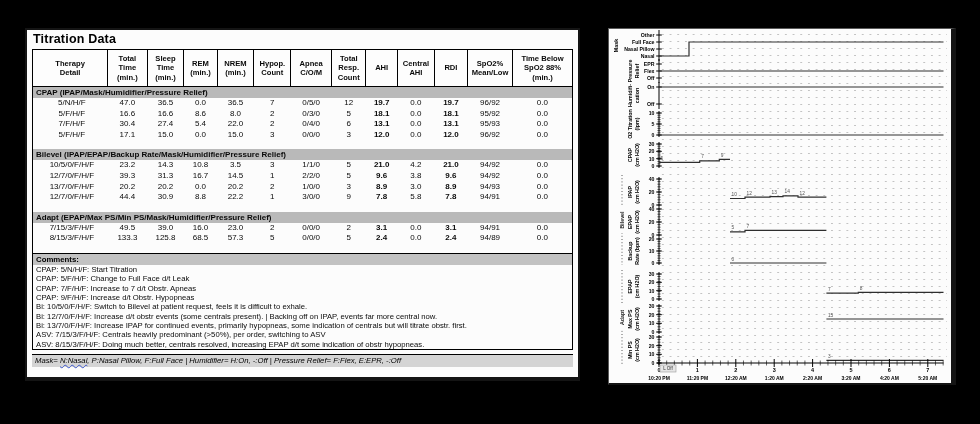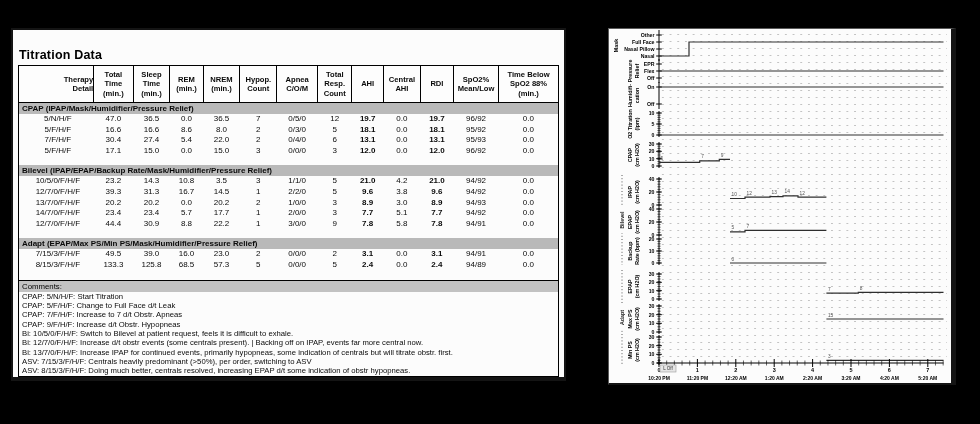--- a/index.html
+++ b/index.html
@@ -1,36 +1,36 @@
 <!DOCTYPE html>
 <html><head>
 <meta charset="utf-8">
 <style>
   html,body{margin:0;padding:0;background:#000;width:980px;height:424px;overflow:hidden;
     font-family:"Liberation Sans",sans-serif;}
   #stage{position:relative;width:980px;height:424px;background:#000;}
   
-  #table-panel{position:absolute;left:11px;top:28px;width:555px;height:353px;
+  #table-panel{position:absolute;left:25px;top:28px;width:555px;height:353px;
     background:#fcfcfc;border:2px solid #141414;border-bottom:4px solid #141414;
-    box-sizing:border-box;padding:17px 5px 0 5px;overflow:hidden;}
+    box-sizing:border-box;padding:1px 5px 0 5px;overflow:hidden;}
   #table-title{font-size:12.5px;font-weight:bold;color:#000;margin:1px 0 3px 1px;letter-spacing:.2px;}
   table.tit{border-collapse:collapse;table-layout:fixed;width:100%;font-size:8px;color:#0a0a0a;}
   table.tit thead th{border:1px solid #000;font-size:7.6px;font-weight:bold;line-height:9.5px;
     white-space:pre-line;vertical-align:middle;padding:2px 0;height:32px;background:#fdfdfd;}
   table.tit td{padding:0;text-align:center;line-height:10.6px;height:10.6px;white-space:nowrap;overflow:hidden;}
   table.tit td.c0{text-align:center;padding-left:3px;}
   table.tit td.bold{font-weight:bold;margin-top:9px;}
   table.tit tr.secbar td{background:#b9b9b9;text-align:left;font-weight:bold;padding-left:3px;
     border-left:1px solid #000;border-right:1px solid #000;height:11px;line-height:11px;}
   table.tit tr.spacer td{height:9px;border-left:1px solid #000;border-right:1px solid #000;}
   table.tit tr.datarow td:first-child{border-left:1px solid #000;}
   table.tit tr.datarow td:last-child{border-right:1px solid #000;}
   table.tit tr.lastrow td{border-bottom:1px solid #000;}
   #comments-block{border:1px solid #000;border-top:none;margin-top:0;}
-  #comments-bar{background:#c2c2c2;font-weight:normal;font-size:7.8px;line-height:11px;padding-left:3px;}
+  #comments-bar{background:#c2c2c2;font-weight:bold;font-size:7.8px;line-height:11px;padding-left:3px;}
   .comment-line{font-size:7.7px;line-height:9.35px;padding-left:3px;white-space:nowrap;overflow:hidden;color:#0a0a0a;}
   #legend-row{margin-top:4px;border-top:1.5px solid #000;background:#d4d4d4;
     font-size:7.7px;font-style:italic;line-height:12px;padding-left:3px;white-space:nowrap;}
   #legend-underlined{text-decoration:underline wavy #3b55c9 1px;}
   
   #graph-panel{position:absolute;left:608px;top:28px;width:342px;height:354px;
     background:#fcfcfc;border:1px solid #5a5a5a;border-right:5px solid #141414;
     border-bottom:2px solid #141414;box-sizing:content-box;overflow:hidden;}
   #grid-dots{position:absolute;left:50px;top:2px;width:288px;height:332px;
     background-image:radial-gradient(#c3c3c3 0.7px, transparent 0.8px);
@@ -40,21 +40,21 @@
 </head>
 <body>
 
 <div id="stage">
 
   <div id="table-panel">
     <div id="table-title">Titration Data</div>
     <table class="tit">
       <thead>
           <tr id="head-row">
-            <th style="width: 14.5%; text-align: right;">Therapy
+            <th style="width: 14.5%;">Therapy
 Detail</th>
             <th style="width: 7.5%;">Total
 Time
 (min.)</th>
             <th style="width: 7%;">Sleep
 Time
 (min.)</th>
             <th style="width: 6.3%;">REM
 (min.)</th>
             <th style="width: 7%;">NREM
@@ -182,35 +182,20 @@
             <td>20.2</td>
             <td>0.0</td>
             <td>20.2</td>
             <td>2</td>
             <td>1/0/0</td>
             <td>3</td>
             <td class="bold">8.9</td>
             <td>3.0</td>
             <td class="bold">8.9</td>
             <td>94/93</td>
-            <td>0.0</td>
-          </tr>
-          <tr class="datarow">
-            <td class="c0">14/7/0/F/H/F</td>
-            <td>23.4</td>
-            <td>23.4</td>
-            <td>5.7</td>
-            <td>17.7</td>
-            <td>1</td>
-            <td>2/0/0</td>
-            <td>3</td>
-            <td class="bold">7.7</td>
-            <td>5.1</td>
-            <td class="bold">7.7</td>
-            <td>94/92</td>
             <td>0.0</td>
           </tr>
           <tr class="datarow">
             <td class="c0">12/7/0/F/H/F</td>
             <td>44.4</td>
             <td>30.9</td>
             <td>8.8</td>
             <td>22.2</td>
             <td>1</td>
             <td>3/0/0</td>

